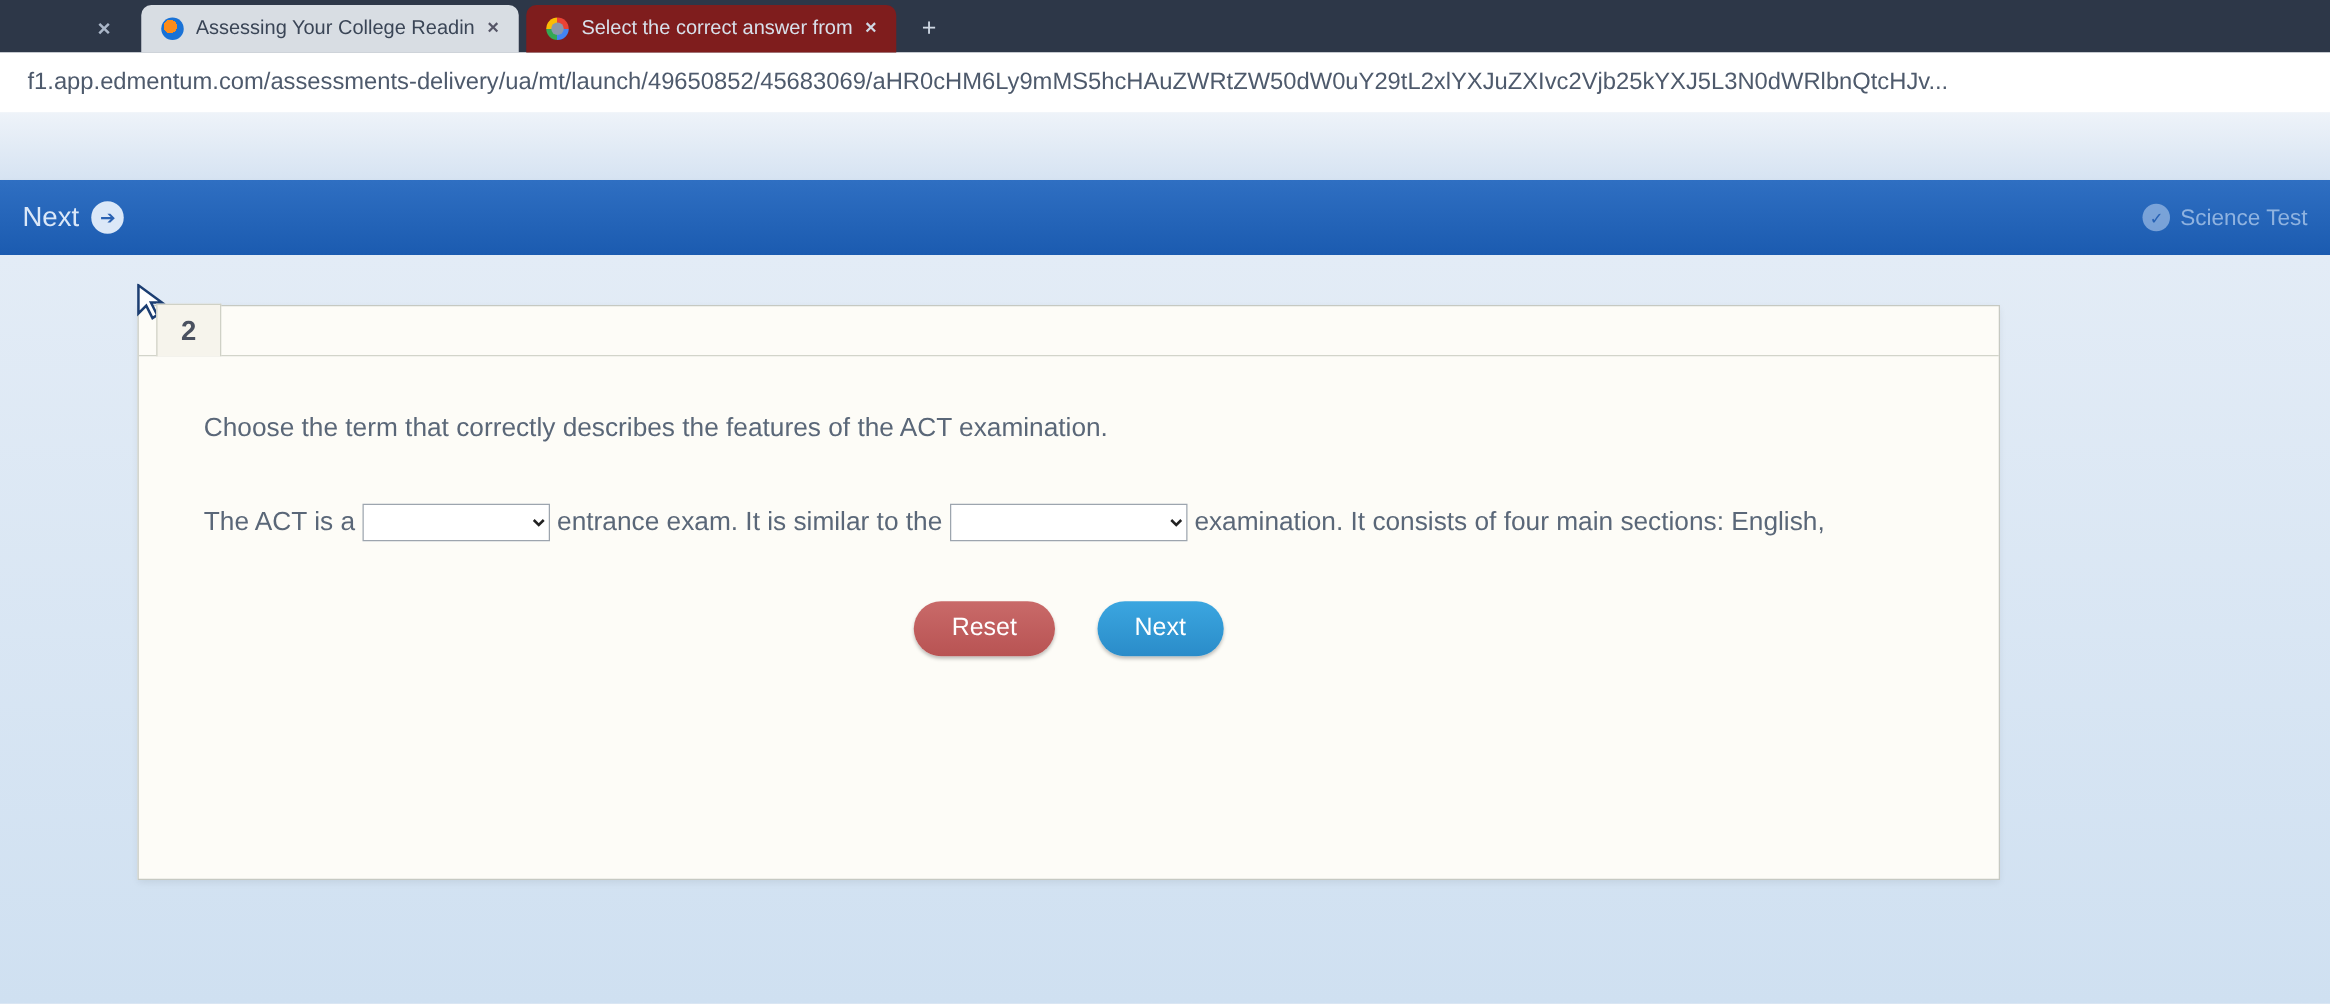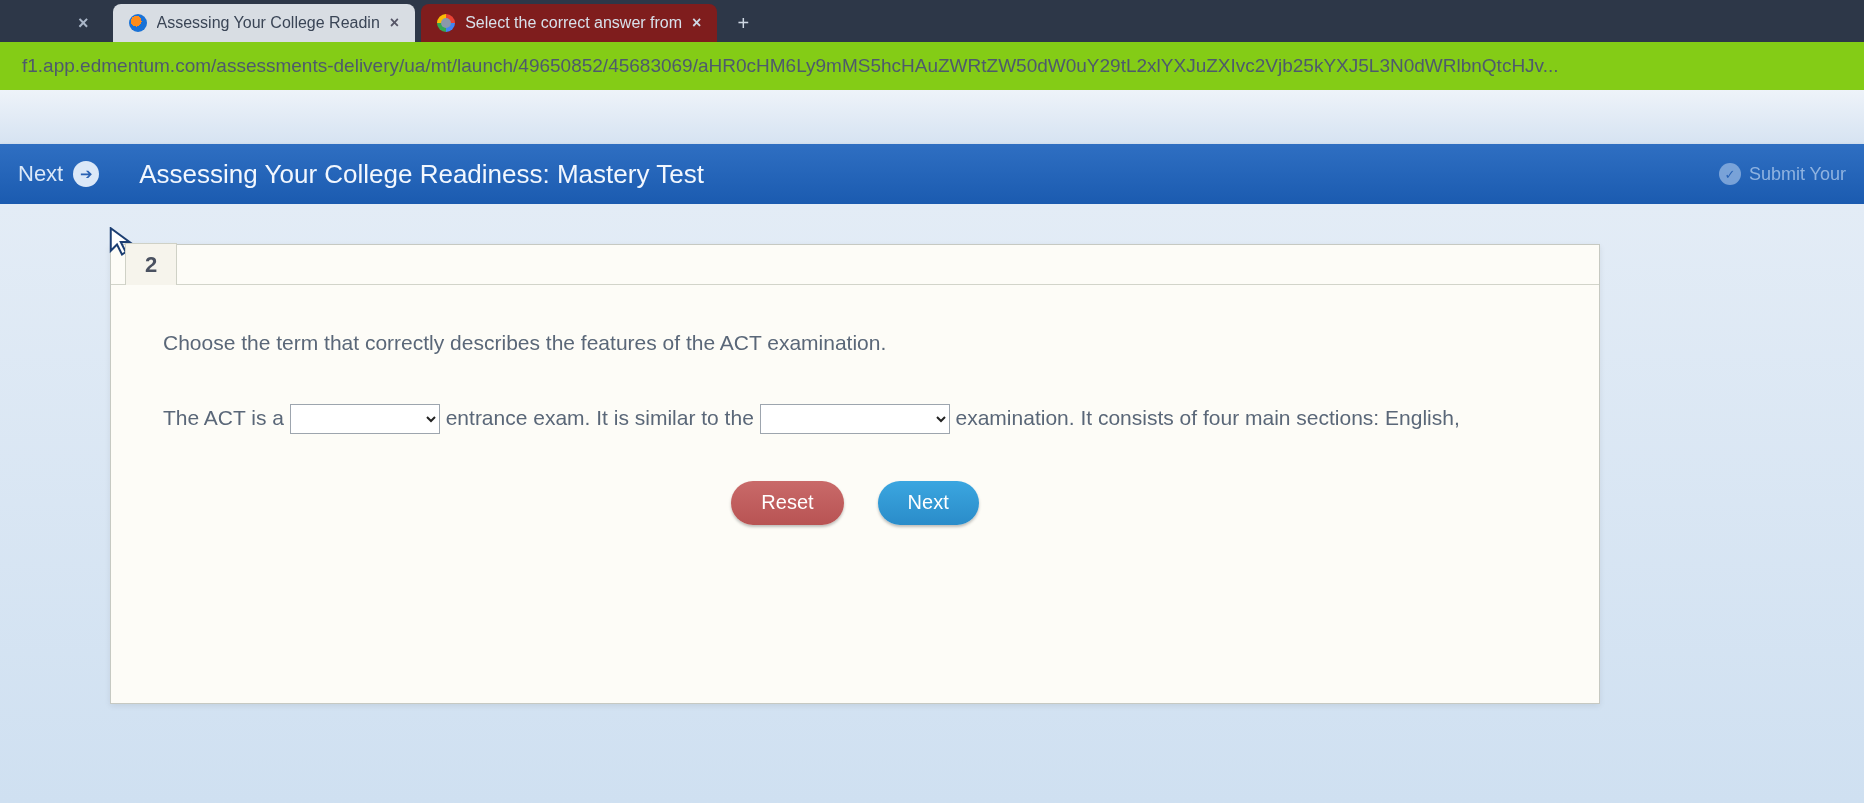--- a/index.html
+++ b/index.html
@@ -75,21 +75,21 @@
       color: #aab6c8;
       font-weight: bold;
       font-size: 18px;
       padding: 0 24px 0 18px;
       height: 38px;
       display:flex;
       align-items:center;
     }
     
     .address-bar {
-      background: #84cc16;
+      background: #ffffff;
       height: 48px;
       display: flex;
       align-items: center;
       padding: 0 22px;
     }
     .url {
       color: #4e5a6c;
       font-size: 19px;
       white-space: nowrap;
       overflow: hidden;
@@ -265,24 +265,23 @@
   <span class="url">f1.app.edmentum.com/assessments-delivery/ua/mt/launch/49650852/45683069/aHR0cHM6Ly9mMS5hcHAuZWRtZW50dW0uY29tL2xlYXJuZXIvc2Vjb25kYXJ5L3N0dWRlbnQtcHJv...</span>
 </div>
 
 <div class="gap-band"></div>
 
 <div class="app-toolbar">
   <div class="toolbar-next">
     <span>Next</span>
     <span class="circle-arrow">➔</span>
   </div>
-  <div class="toolbar-title">Assessing Your College Readiness: Mastery Test</div>
   <div class="toolbar-submit">
     <span class="check-circ">✓</span>
-    <span>Submit Your</span>
+    <span>Science Test</span>
   </div>
 </div>
 
 <div class="workspace">
   <div class="question-card">
     <div class="cursor-icon">
       <svg viewBox="0 0 20 24">
           <path d="M1 1 L1 19 L6 14 L10 22 L13 20 L9 12 L16 12 Z" fill="#fff" stroke="#1c3e72" stroke-width="1.6"></path>
         </svg>
     </div>

